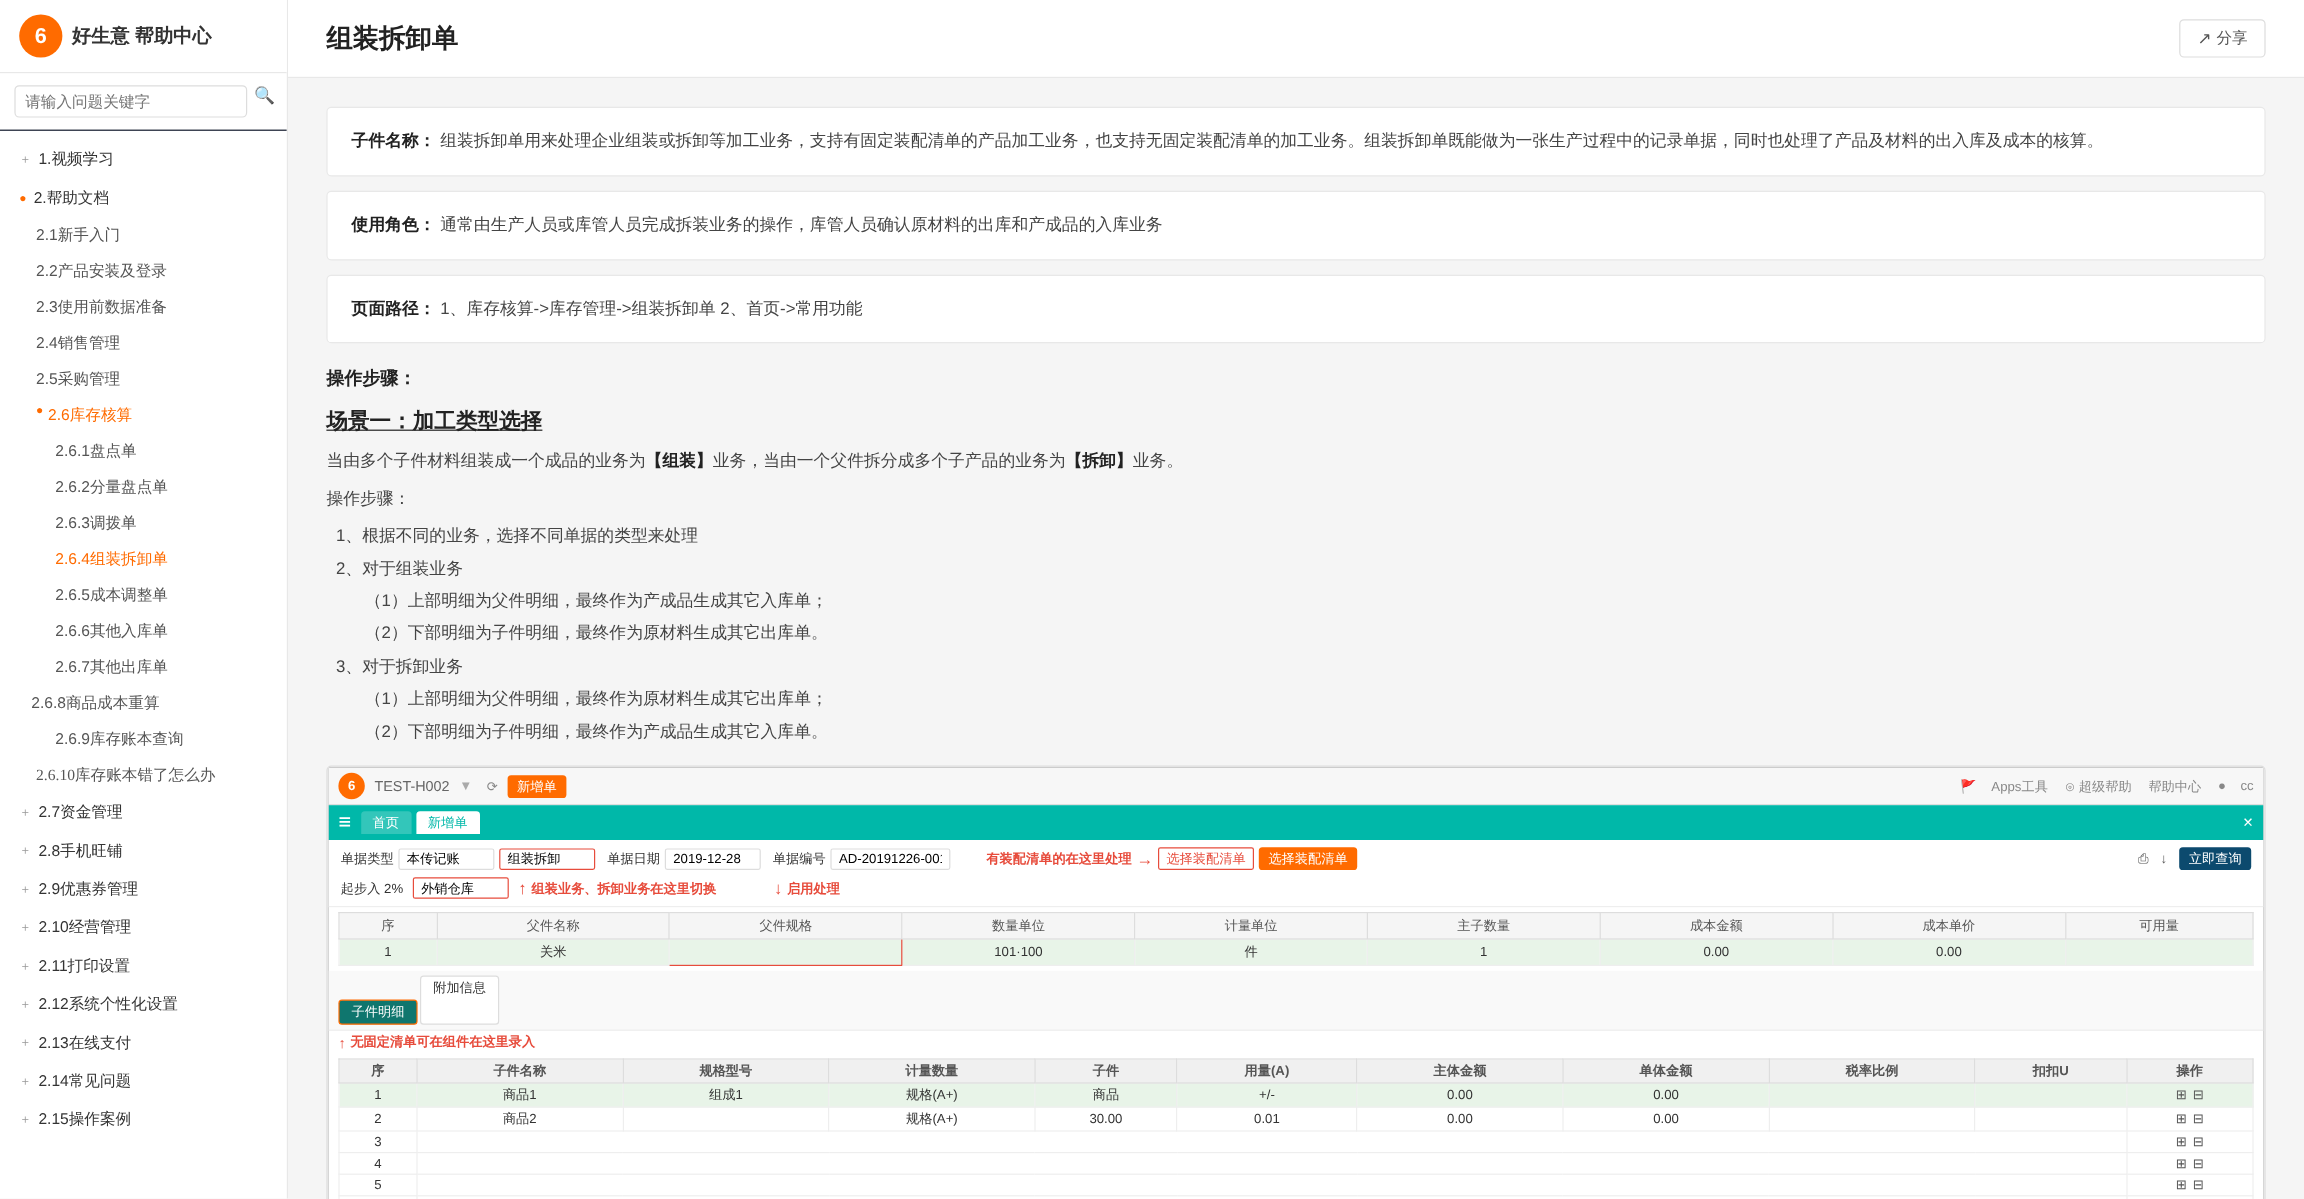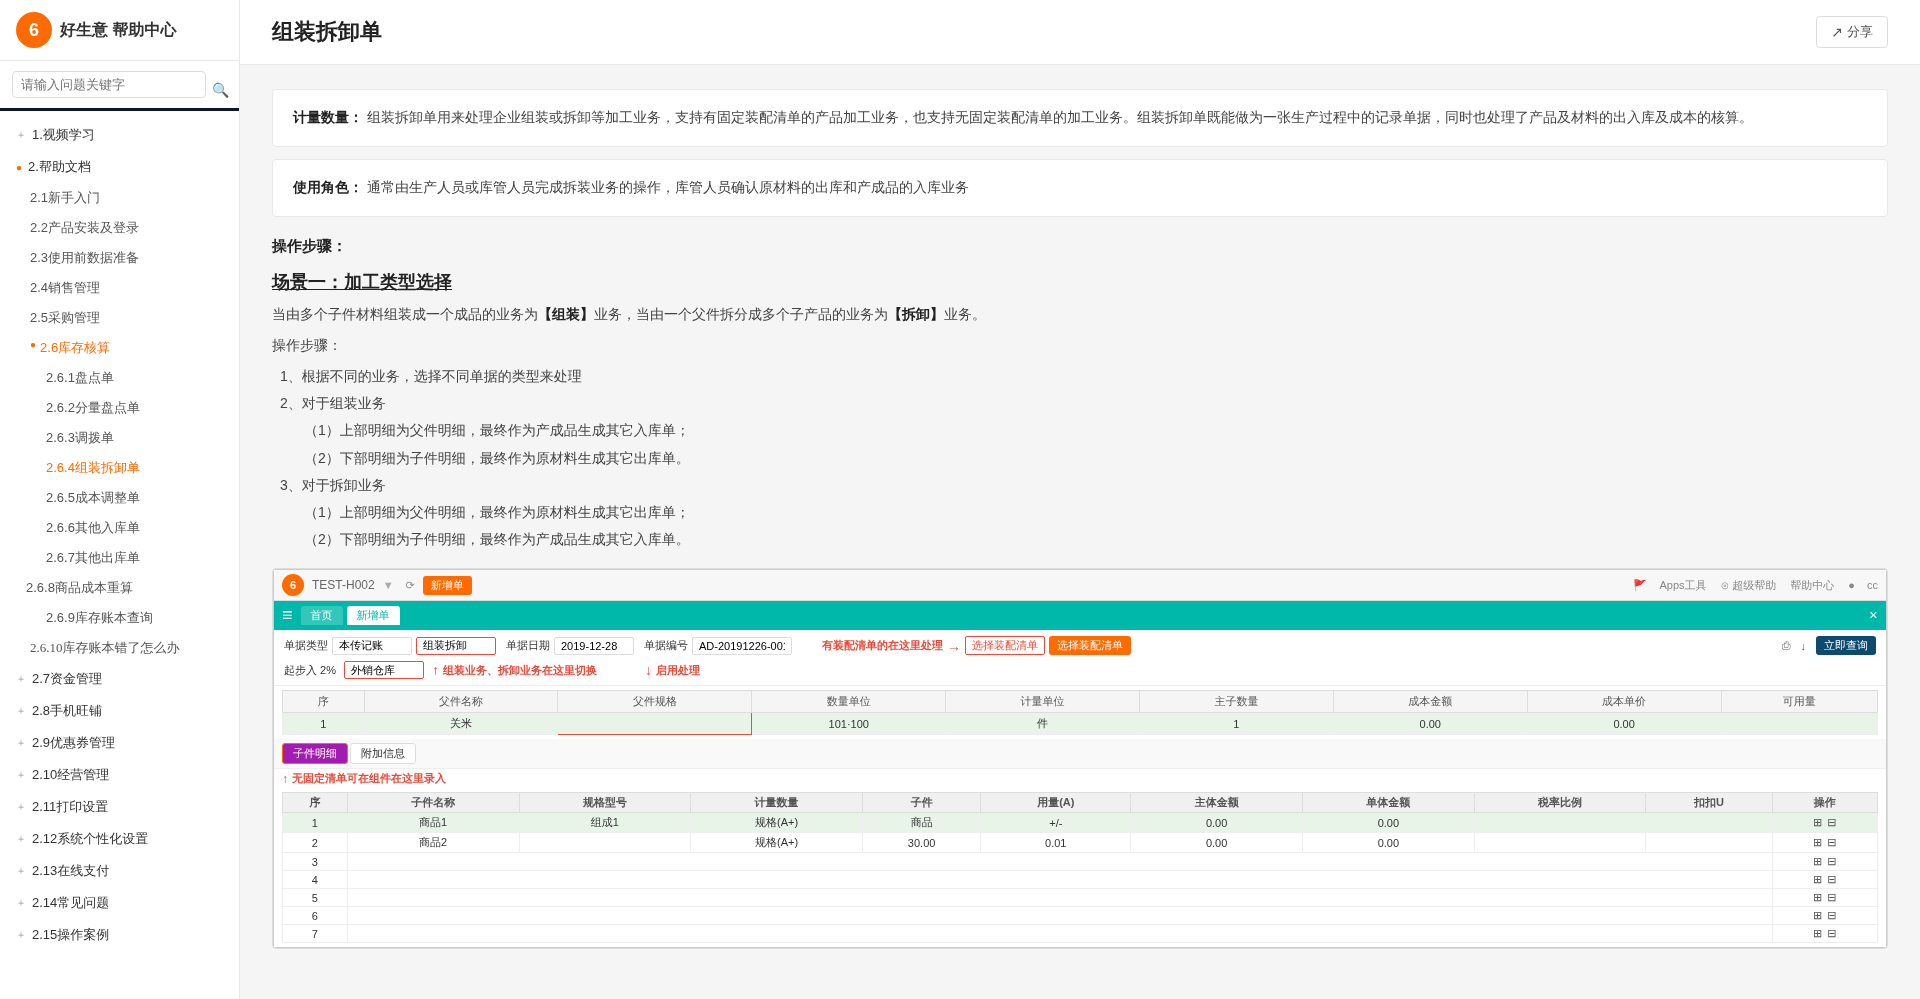--- a/index.html
+++ b/index.html
@@ -37,23 +37,23 @@
       margin-right: 8px;
       flex-shrink: 0;
     }
     .logo-text {
       font-size: 16px;
       font-weight: bold;
       color: #333;
     }
     .search-box {
       padding: 10px 12px;
-      border-bottom: 3px solid #0f172a;
-      display: flex;
-      align-items: flex-end;
+      border-bottom: 1px solid #0f172a;
+      display: flex;
+      align-items: flex-start;
       gap: 6px;
     }
     .search-input {
       flex: 1;
       border: 1px solid #ddd;
       border-radius: 4px;
       padding: 5px 8px;
       font-size: 13px;
       outline: none;
       color: #999;
@@ -294,21 +294,21 @@
       border-bottom: 1px solid #eee;
     }
     .tab-s {
       padding: 2px 10px;
       border: 1px solid #ddd;
       border-radius: 3px;
       font-size: 11px;
       cursor: pointer;
       background: #fff;
     }
-    .tab-s.active { background: #a21caf; color: #fff; border-color: #ff6b00; }
+    .tab-s.active { background: #0f766e; color: #fff; border-color: #ff6b00; margin-top: 20px; }
     .erp-sub-table-area {
       padding: 4px 8px;
     }
     .erp-sub-table {
       width: 100%;
       border-collapse: collapse;
       font-size: 11px;
     }
     .erp-sub-table th {
       background: #f0f0f0;
@@ -442,29 +442,33 @@
     <h1 class="page-title">组装拆卸单</h1>
     <button class="share-btn">
       <span style="font-size:14px;">↗</span>
       <span>分享</span>
     </button>
   </div>
 
   <div class="content-area">
 
     <div class="info-block">
-      <span class="label">计量数量：</span>
+      <span class="label">子件名称：</span>
       <span>组装拆卸单用来处理企业组装或拆卸等加工业务，支持有固定装配清单的产品加工业务，也支持无固定装配清单的加工业务。组装拆卸单既能做为一张生产过程中的记录单据，同时也处理了产品及材料的出入库及成本的核算。</span>
     </div>
 
     <div class="info-block">
       <span class="label">使用角色：</span>
       <span>通常由生产人员或库管人员完成拆装业务的操作，库管人员确认原材料的出库和产成品的入库业务</span>
     </div>
 
+    <div class="info-block">
+      <span class="label">页面路径：</span>
+      <span>1、库存核算-&gt;库存管理-&gt;组装拆卸单  2、首页-&gt;常用功能</span>
+    </div>
 
     <div class="section-heading">操作步骤：</div>
 
     <div class="sub-heading">场景一：加工类型选择</div>
 
     <div class="text-block">
       当由多个子件材料组装成一个成品的业务为<span class="bold">【组装】</span>业务，当由一个父件拆分成多个子产品的业务为<span class="bold">【拆卸】</span>业务。
     </div>
 
     <div class="text-block">操作步骤：</div>

